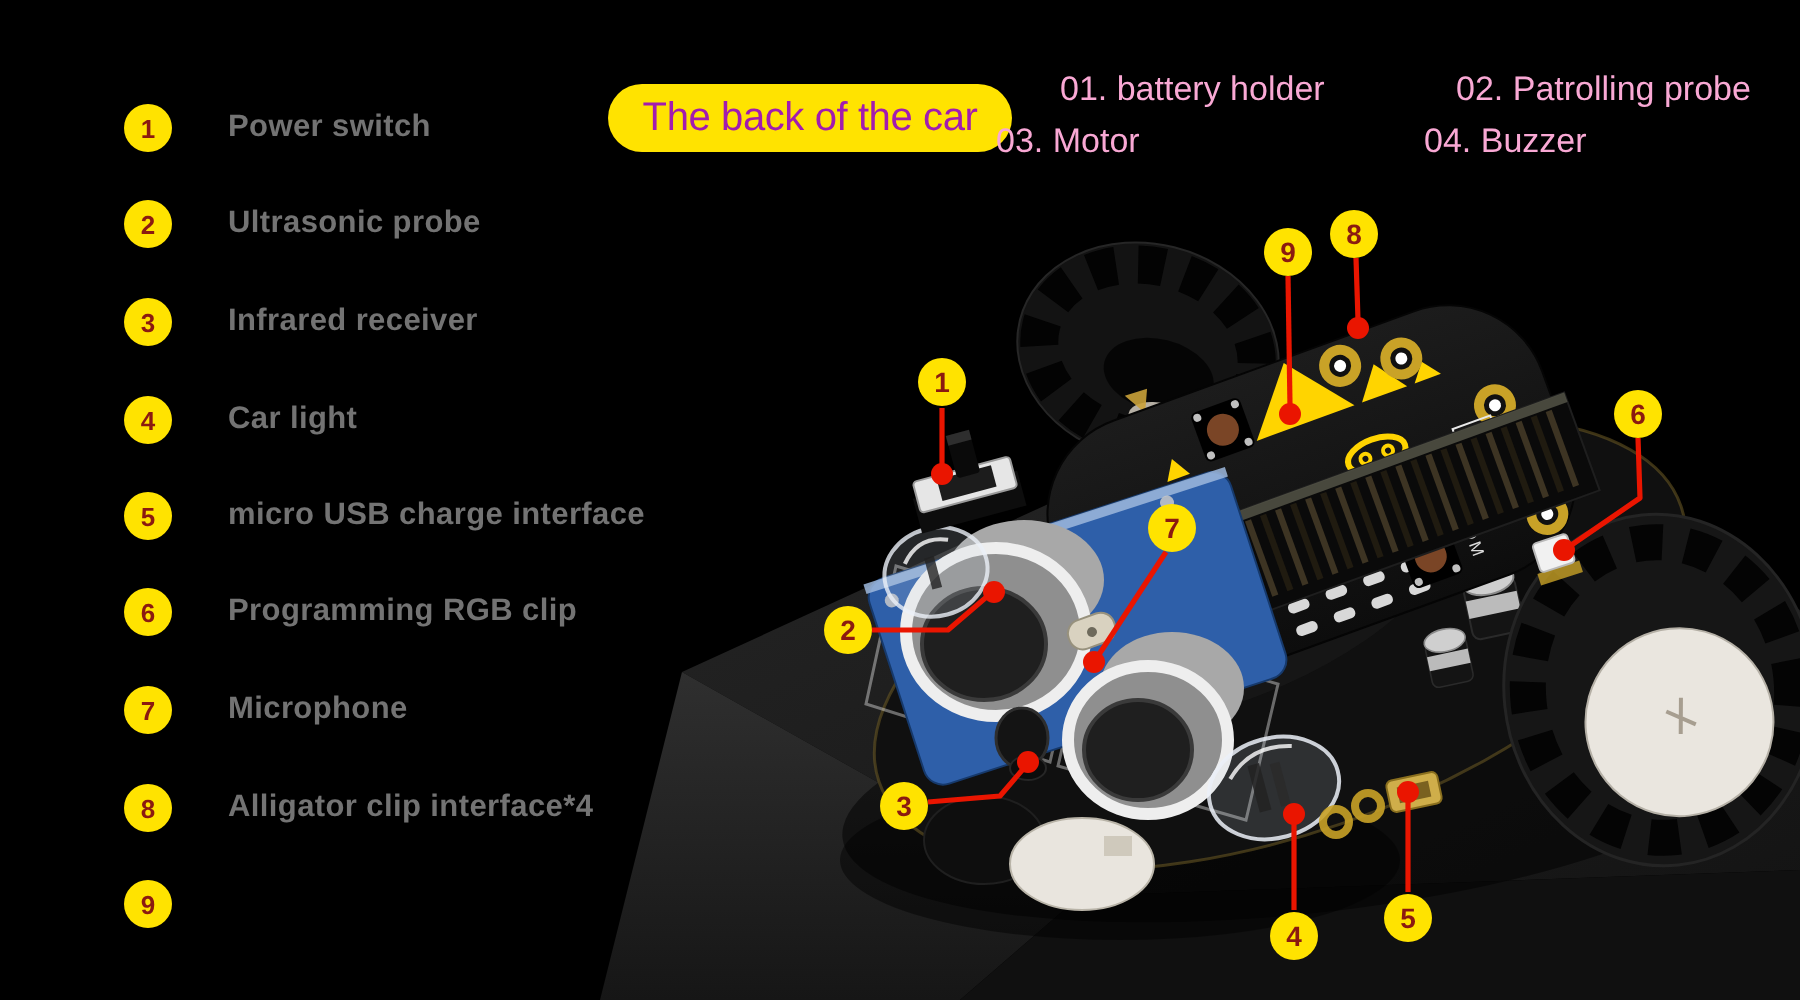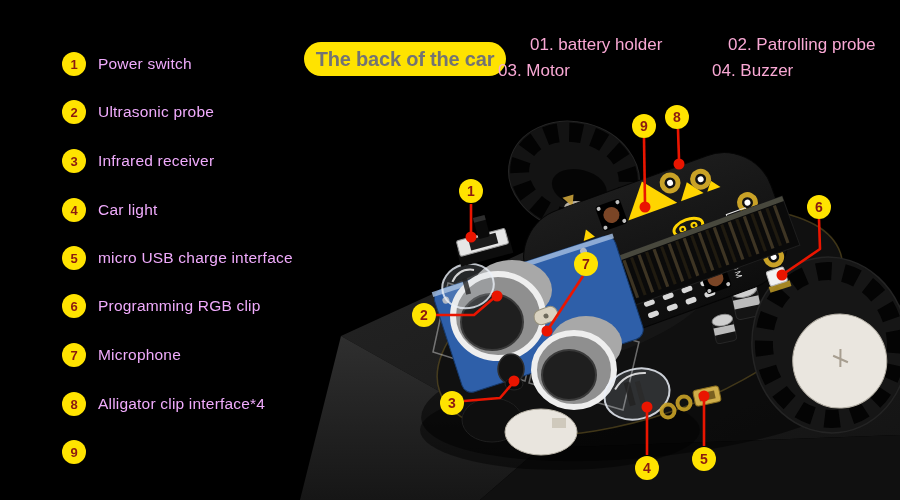--- a/index.html
+++ b/index.html
@@ -6,25 +6,25 @@
   .stage{position:relative;width:900px;height:500px;background:#000;overflow:hidden;
          font-family:"Liberation Sans",sans-serif;}
   .scene{position:absolute;left:0;top:0;width:900px;height:500px;}
 
   
   .parts-list{position:absolute;left:0;top:0;width:420px;height:500px;}
   .part-row{position:absolute;left:62px;display:flex;align-items:center;height:24px;}
   .num-badge{width:24px;height:24px;border-radius:50%;background:#ffe300;color:#8b1a10;
              font-size:13px;font-weight:bold;display:flex;align-items:center;justify-content:center;
              flex:0 0 24px;}
-  .part-label{margin-left:12px;color:#f0abfc;font-size:15.5px;letter-spacing:.2px;white-space:nowrap;}
+  .part-label{margin-left:28px;color:#737373;font-size:15.5px;letter-spacing:.2px;white-space:nowrap;font-weight:bold;}
 
   
   .title-badge{position:absolute;left:304px;top:42px;width:202px;height:34px;border-radius:17px;
-               background:#ffe300;color:#737373;font-weight:bold;font-size:20px;
+               background:#ffe300;color:#a21caf;font-weight:normal;font-size:20px;
                display:flex;align-items:center;justify-content:center;letter-spacing:-.2px;white-space:nowrap;}
 
   
   .legend span{position:absolute;color:#f9a8d4;font-size:17px;white-space:nowrap;}
   .lg-0{left:530px;top:35px;} .lg-1{left:692px;top:35px;margin-left:36px;}
   .lg-2{left:498px;top:61px;} .lg-3{left:712px;top:61px;}
 
   .co-line{stroke:#ea1500;stroke-width:2.6;fill:none;stroke-linejoin:round;}
   .co-dot{fill:#ea1500;}
   .co-circle{fill:#ffe300;}

